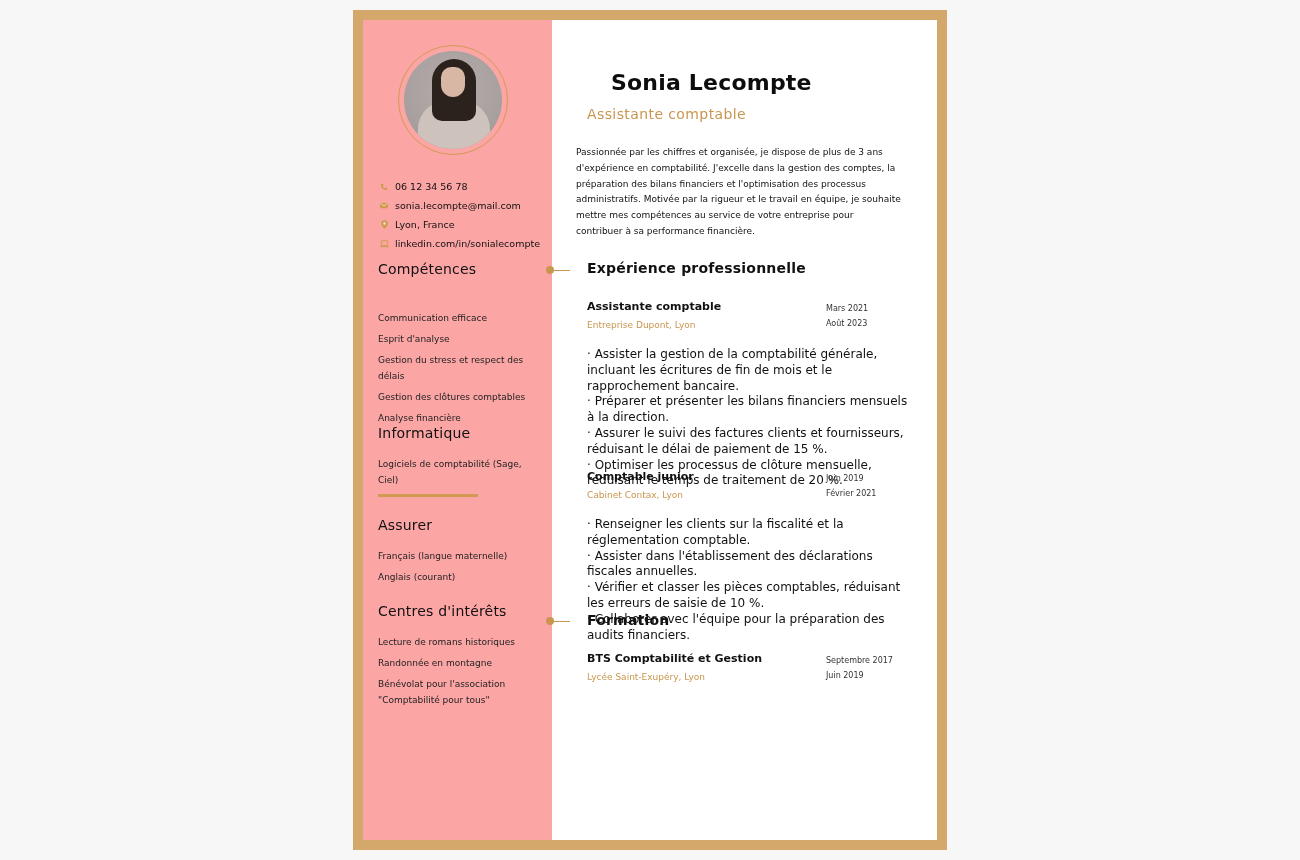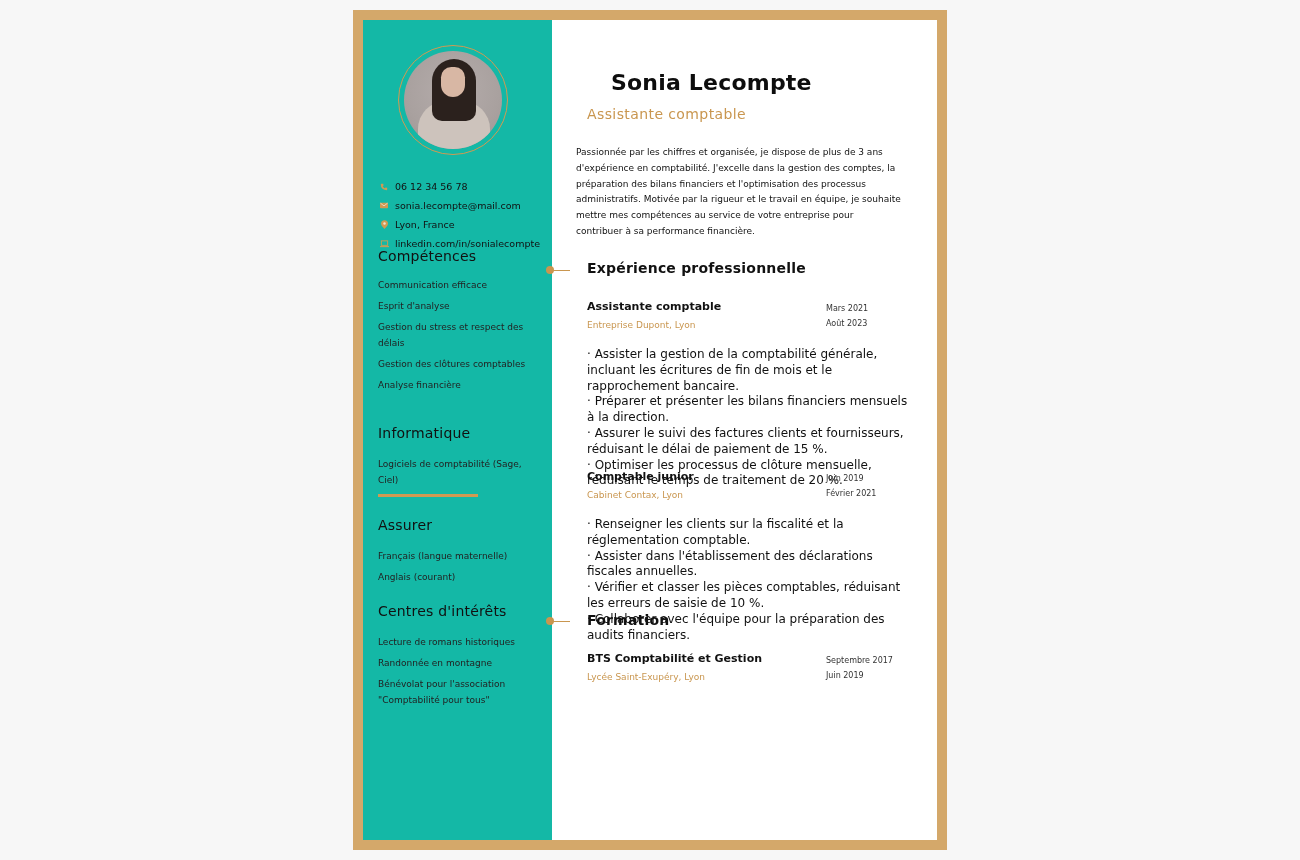--- a/index.html
+++ b/index.html
@@ -6,21 +6,21 @@
   html, body { width: 1300px; height: 860px; background: #f7f7f7; overflow: hidden; }
   body { font-family: "DejaVu Sans", sans-serif; color: #111; position: relative; }
 
   .frame {
     position: absolute; left: 353px; top: 10px; width: 594px; height: 840px;
     background: #d4a86a; padding: 10px;
   }
   .page { position: relative; width: 574px; height: 820px; background: #ffffff; display: flex; }
 
   
-  .sidebar { width: 189px; height: 100%; background: #14b8a6; position: relative; }
+  .sidebar { width: 189px; height: 100%; background: #fca5a5; position: relative; }
   .photo-ring {
     position: absolute; left: 35px; top: 25px; width: 110px; height: 110px;
     border-radius: 50%; border: 1.5px solid #d19a52; display: flex; align-items: center; justify-content: center;
   }
   .photo {
     width: 98px; height: 98px; border-radius: 50%; overflow: hidden; position: relative;
     background: radial-gradient(circle at 50% 40%, #b5acab 0%, #a9a19f 60%, #9e9694 100%);
   }
   .photo .hair { position: absolute; left: 28px; top: 8px; width: 44px; height: 62px; background: #2b211d; border-radius: 22px 22px 10px 10px; }
   .photo .face { position: absolute; left: 37px; top: 16px; width: 24px; height: 30px; background: #d8b7a4; border-radius: 12px 12px 14px 14px; }
@@ -99,23 +99,23 @@
           <span class="ic">
             <svg width="9" height="8" viewBox="0 0 10 8">
                 <rect x="1.5" y="0.5" width="7" height="5" fill="none" stroke="#d19a52" stroke-width="1"></rect>
                 <rect x="0" y="6.3" width="10" height="1.2" fill="#d19a52"></rect>
               </svg>
           </span>
           <span>linkedin.com/in/sonialecompte</span>
         </div>
       </div>
 
-      <div class="side-section" style="top:228px;">
+      <div class="side-section" style="top:241px;">
         <div class="side-title">Compétences</div>
-        <div style="margin-top:13px;">
+        <div style="margin-top:33px;">
           <div class="side-item">Communication efficace</div>
           <div class="side-item">Esprit d'analyse</div>
           <div class="side-item">Gestion du stress et respect des délais</div>
           <div class="side-item">Gestion des clôtures comptables</div>
           <div class="side-item">Analyse financière</div>
         </div>
       </div>
 
       <div class="side-section" style="top:405px;">
         <div class="side-title">Informatique</div>

